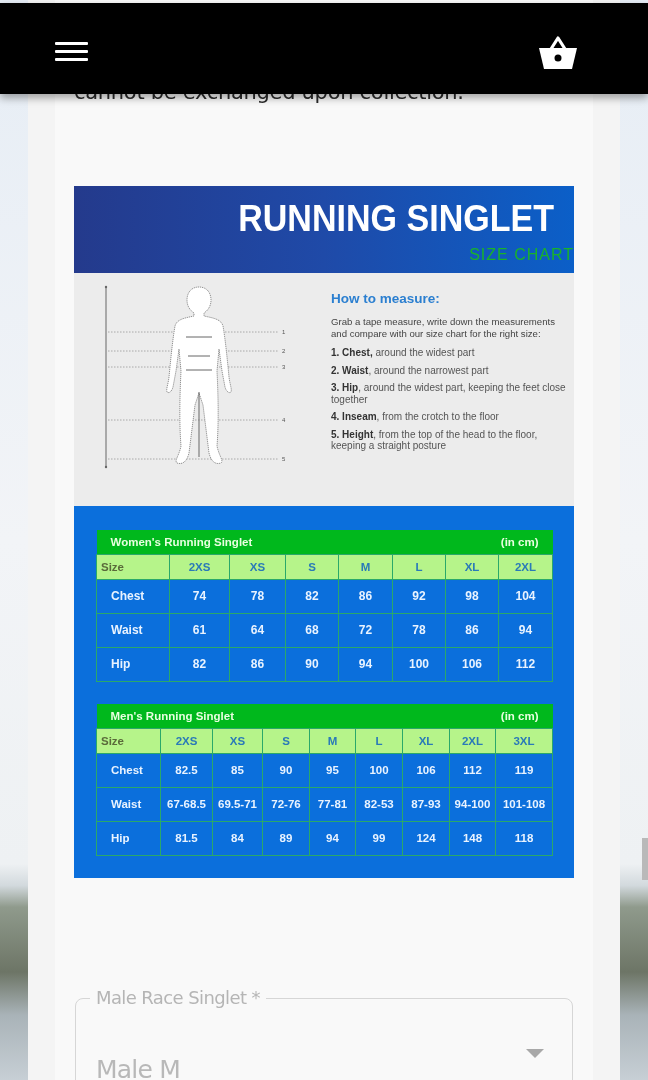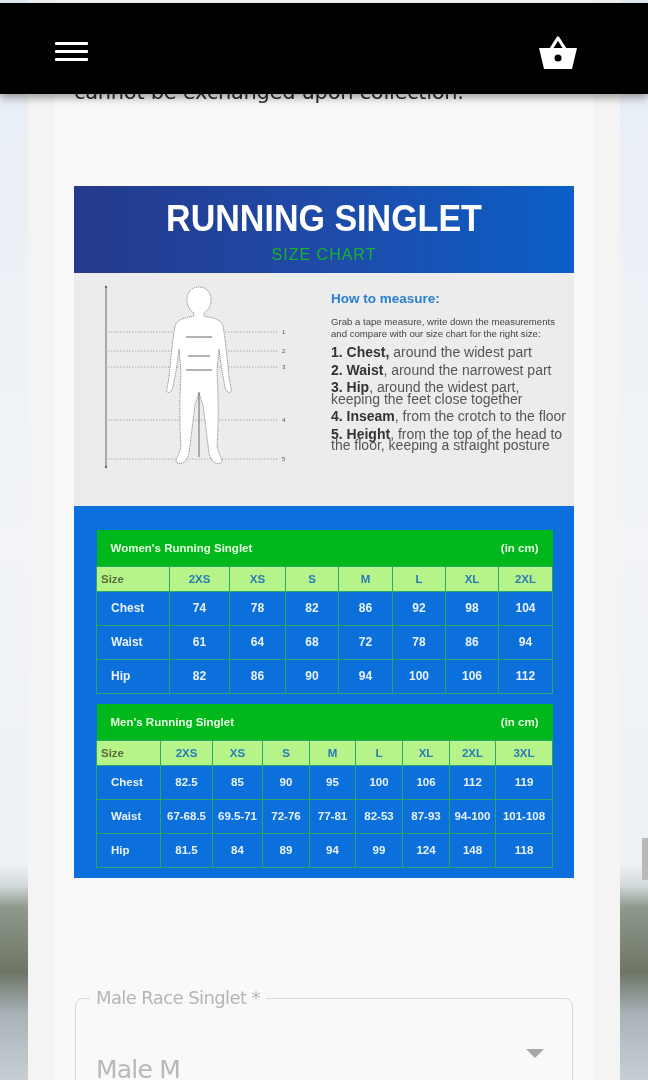--- a/index.html
+++ b/index.html
@@ -45,55 +45,55 @@
     font-family: "DejaVu Sans", sans-serif; letter-spacing: -0.3px;
   }
   
   .chart {
     position: absolute; left: 74px; top: 186px; width: 500px; height: 692px;
     background: #ececec;
   }
   .chart-header {
     position: absolute; left: 0; top: 0; width: 500px; height: 91px;
     background: linear-gradient(90deg, #243a8c 0%, #1f4aa8 50%, #0b5fc8 100%);
-    text-align: center;
+    text-align: right;
   }
   .chart-title {
     position: absolute; left: 0; right: 0; top: 12px;
     font-family: "Liberation Sans", sans-serif; font-weight: bold;
     font-size: 37px; color: #fff; letter-spacing: 0px;
     transform: scaleX(0.92);
   }
   .chart-subtitle {
     position: absolute; left: 0; right: 0; top: 60px;
     font-weight: normal; font-size: 16px; color: #19b32a; letter-spacing: 1px;
   }
   .measure-panel {
     position: absolute; left: 0; top: 87px; width: 500px; height: 233px; background: #ececec;
   }
   .figure { position: absolute; left: 25px; top: 8px; width: 200px; height: 190px; }
   .howto {
     position: absolute; left: 257px; top: 18px; width: 240px;
   }
   .howto-title { font-size: 13.5px; font-weight: bold; color: #2b7fd0; margin-bottom: 10px; }
   .howto-intro { font-size: 9.6px; color: #444; line-height: 12px; margin-bottom: 7px; }
-  .howto-item { font-size: 14px; color: #555; line-height: 11.5px; margin-bottom: 6px; }
+  .howto-item { font-size: 10px; color: #555; line-height: 11.5px; margin-bottom: 6px; }
   .howto-item b { color: #333; }
   .tables-panel {
     position: absolute; left: 0; top: 320px; width: 500px; height: 372px; background: #0b6fdc;
   }
   .size-table {
     position: absolute; left: 22px; width: 456px; border-collapse: collapse; table-layout: fixed;
   }
   .size-table td, .size-table th {
     border: 1px solid #2aa86a; text-align: center; font-size: 12px; color: #e9f3ff; font-weight: bold;
     padding: 0;
   }
   .size-table .title-row td {
-    background: #00b81c; color: #e8ffe0; font-size: 11.5px; height: 36px; border: none; text-align: left; padding: 2px 14px;
+    background: #00b81c; color: #e8ffe0; font-size: 11.5px; height: 24px; border: none; text-align: left; padding: 2px 14px;
   }
   .size-table .title-row td.unit { text-align: right; padding-right: 14px; }
   .size-table .head-row td {
     background: #b6f48a; color: #2a7ab8; height: 25px; font-size: 11.5px;
   }
   .size-table .head-row td:first-child { color: #5a6a3a; text-align: left; padding-left: 4px; }
   .size-table .data-row td { height: 34px; background: #0b6fdc; }
   .size-table .data-row td:first-child { text-align: left; padding-left: 14px; }
   .t-women { top: 24px; }
   .t-men { top: 198px; }

